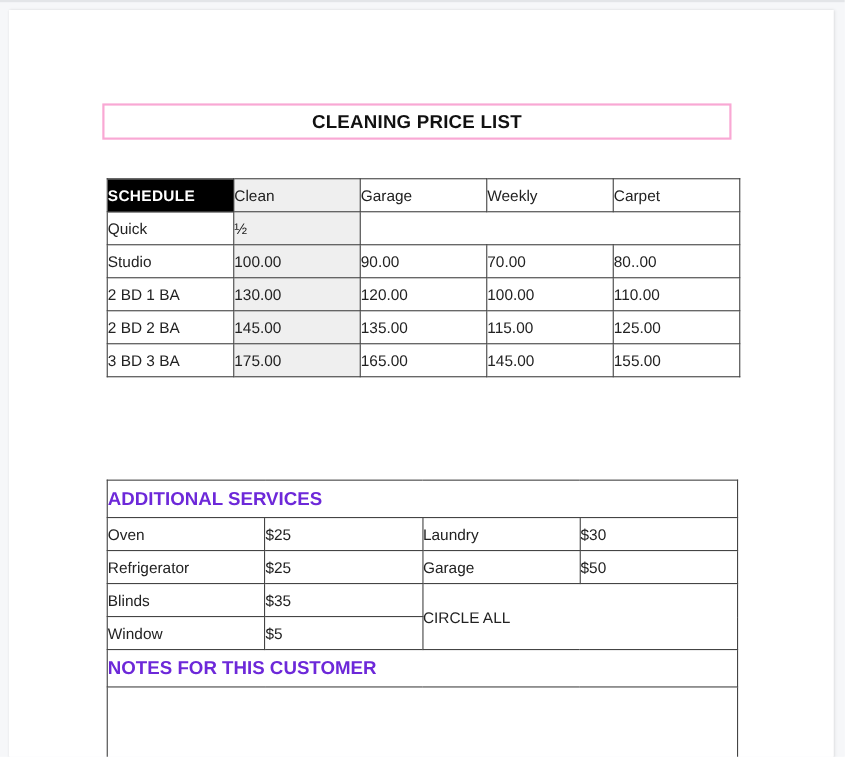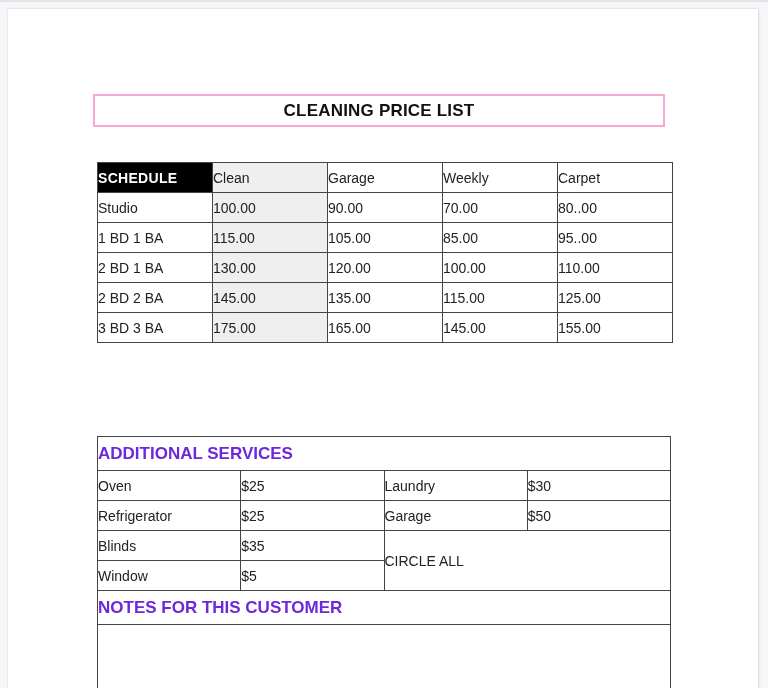--- a/index.html
+++ b/index.html
@@ -45,32 +45,30 @@
   <table class="price-table">
     <tbody>
         <tr>
       <td class="sched-head">SCHEDULE</td>
       <td class="shade">Clean</td>
       <td>Garage</td>
       <td>Weekly</td>
       <td>Carpet</td>
     </tr>
     <tr>
+      <td>Quick</td>
+      <td class="shade">½</td>
+      <td colspan="3"></td>
+    </tr>
+    <tr>
       <td>Studio</td>
       <td class="shade">100.00</td>
       <td>90.00</td>
       <td>70.00</td>
       <td>80..00</td>
-    </tr>
-    <tr>
-      <td>1 BD 1 BA</td>
-      <td class="shade">115.00</td>
-      <td>105.00</td>
-      <td>85.00</td>
-      <td>95..00</td>
     </tr>
     <tr>
       <td>2 BD 1 BA</td>
       <td class="shade">130.00</td>
       <td>120.00</td>
       <td>100.00</td>
       <td>110.00</td>
     </tr>
     <tr>
       <td>2 BD 2 BA</td>

